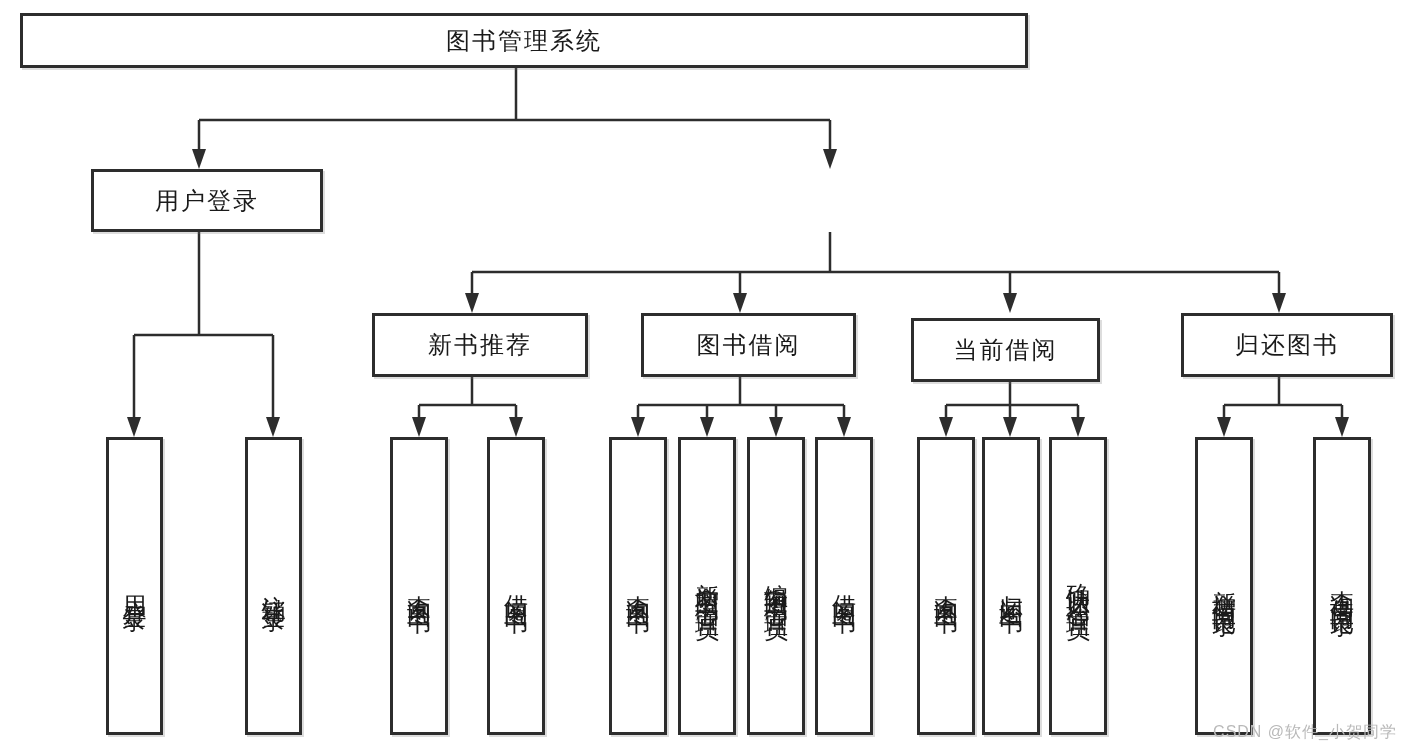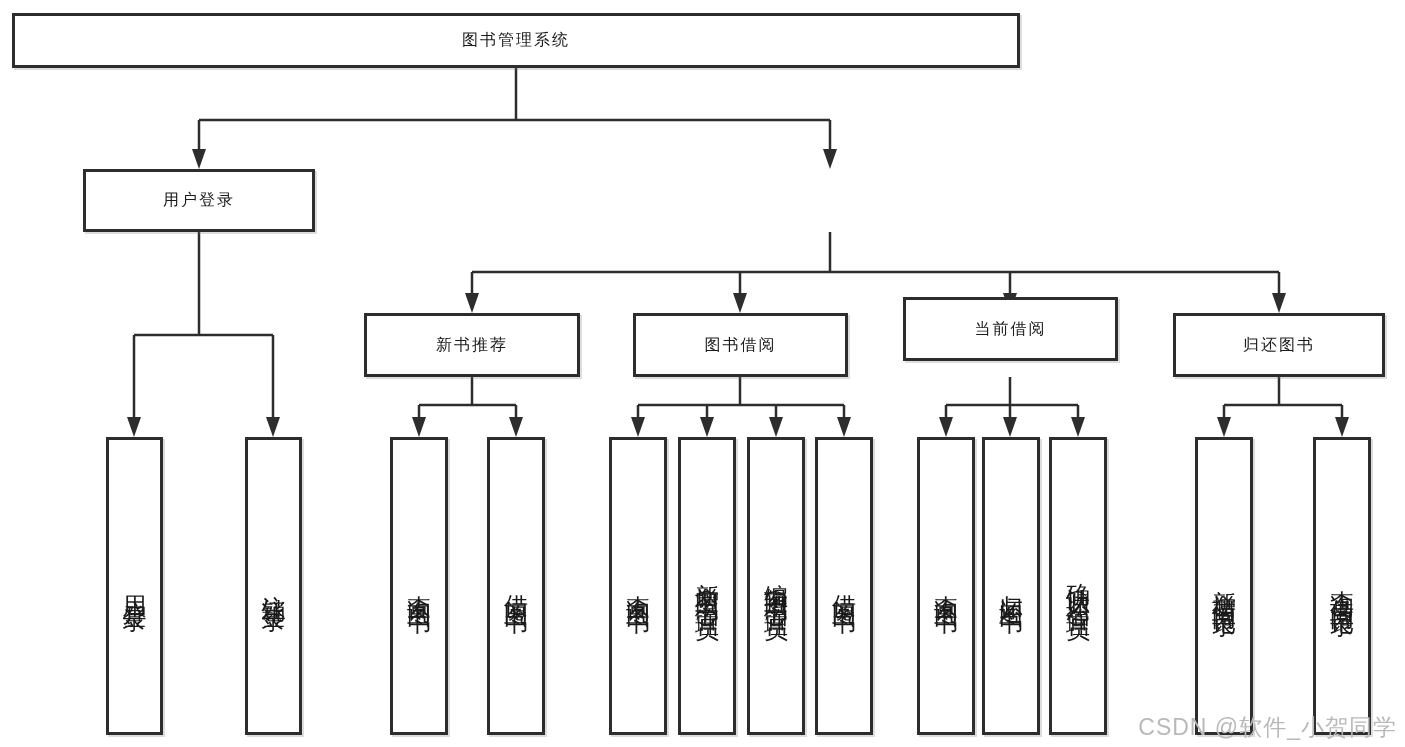--- a/index.html
+++ b/index.html
@@ -9,32 +9,32 @@
   .node{
     position:absolute;
     box-sizing:border-box;
     background:#ffffff;
     border:3px solid #2d2d2d;
     box-shadow:2px 2px 0 rgba(120,120,120,0.25);
     display:flex;align-items:center;justify-content:center;
     color:#1a1a1a;
     z-index:1;
   }
-  .node-h{font-size:16px;letter-spacing:2px;white-space:nowrap;}
+  .node-h{font-size:24px;letter-spacing:2px;white-space:nowrap;margin-left:8px;}
   .node-v{font-size:24px;}
   .node-v .vtext{
     writing-mode:vertical-rl;
     text-orientation:mixed;
     letter-spacing:5px;
     line-height:1;
     max-height:292px;
   }
   .watermark{
     position:absolute;right:8px;bottom:4px;
-    font-size:23px;color:#b9b9b9;letter-spacing:1px;
+    font-size:16px;color:#b9b9b9;letter-spacing:1px;
     z-index:5;white-space:nowrap;
   }
 </style>
 </head>
 <body>
 
 <div class="canvas">
 
   <svg class="wires" width="1405" height="747" viewBox="0 0 1405 747">
     <path d="M516 68 V120 M199 120 H830 M199 120 V150 M830 120 V150
@@ -66,21 +66,21 @@
       <polygon points="1335,417 1349,417 1342,437"></polygon>
     </g>
   </svg>
 
   <div class="node node-h" style="left:12px;top:13px;width:1008px;height:55px">图书管理系统</div>
 
   <div class="node node-h" style="left:83px;top:169px;width:232px;height:63px">用户登录</div>
 
   <div class="node node-h" style="left:633px;top:313px;width:215px;height:64px">图书借阅</div>
   <div class="node node-h" style="left:364px;top:313px;width:216px;height:64px">新书推荐</div>
-  <div class="node node-h" style="left:903px;top:297px;width:215px;height:64px">当前借阅</div>
+  <div class="node node-h" style="left:903px;top:318px;width:189px;height:64px">当前借阅</div>
   <div class="node node-h" style="left:1173px;top:313px;width:212px;height:64px">归还图书</div>
 
   <div class="node node-v" style="left:106px;top:437px;width:57px;height:298px">
     <span class="vtext">用户登录</span>
   </div>
   <div class="node node-v" style="left:245px;top:437px;width:57px;height:298px">
     <span class="vtext">注销登录</span>
   </div>
 
   <div class="node node-v" style="left:390px;top:437px;width:58px;height:298px">

